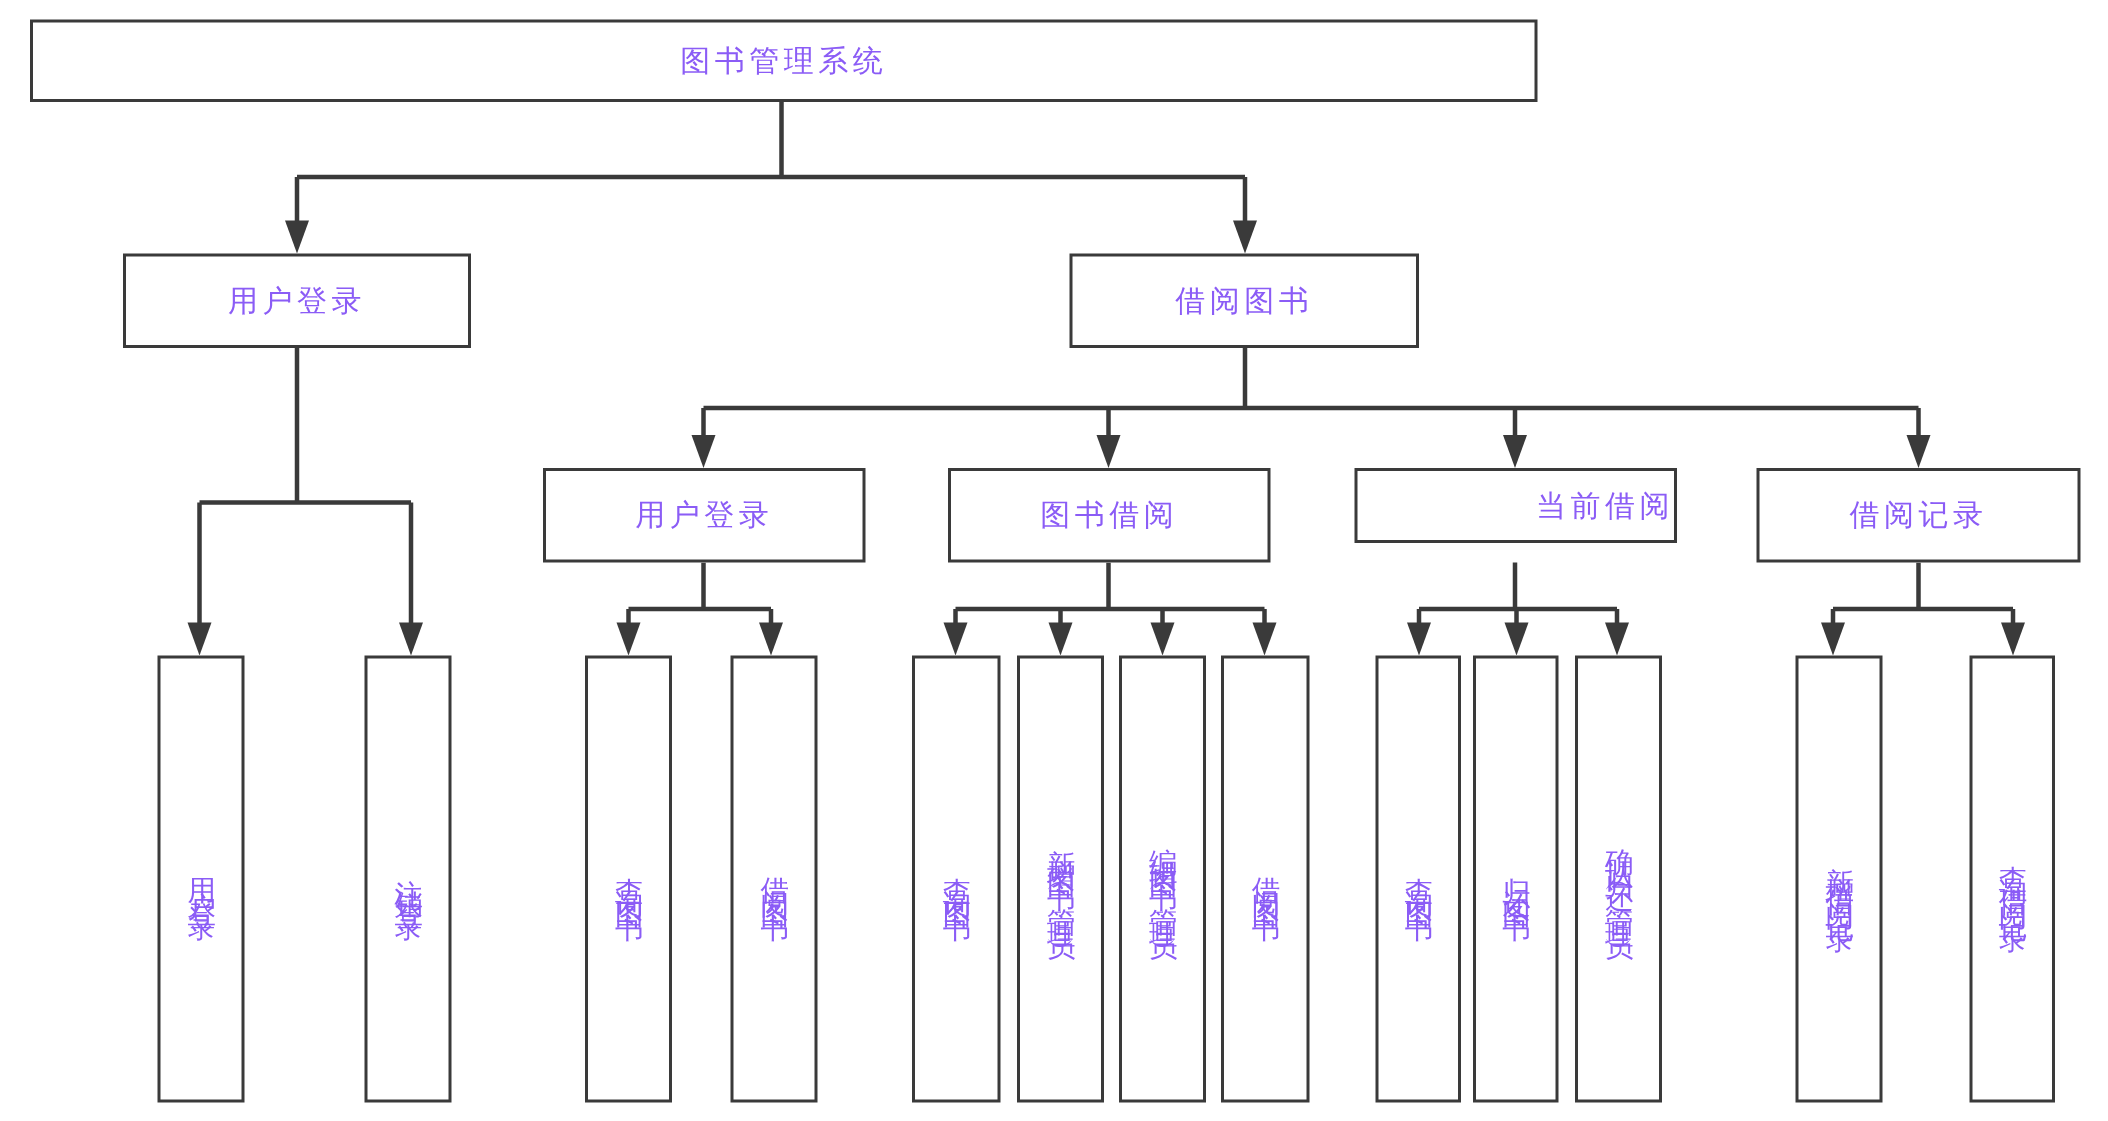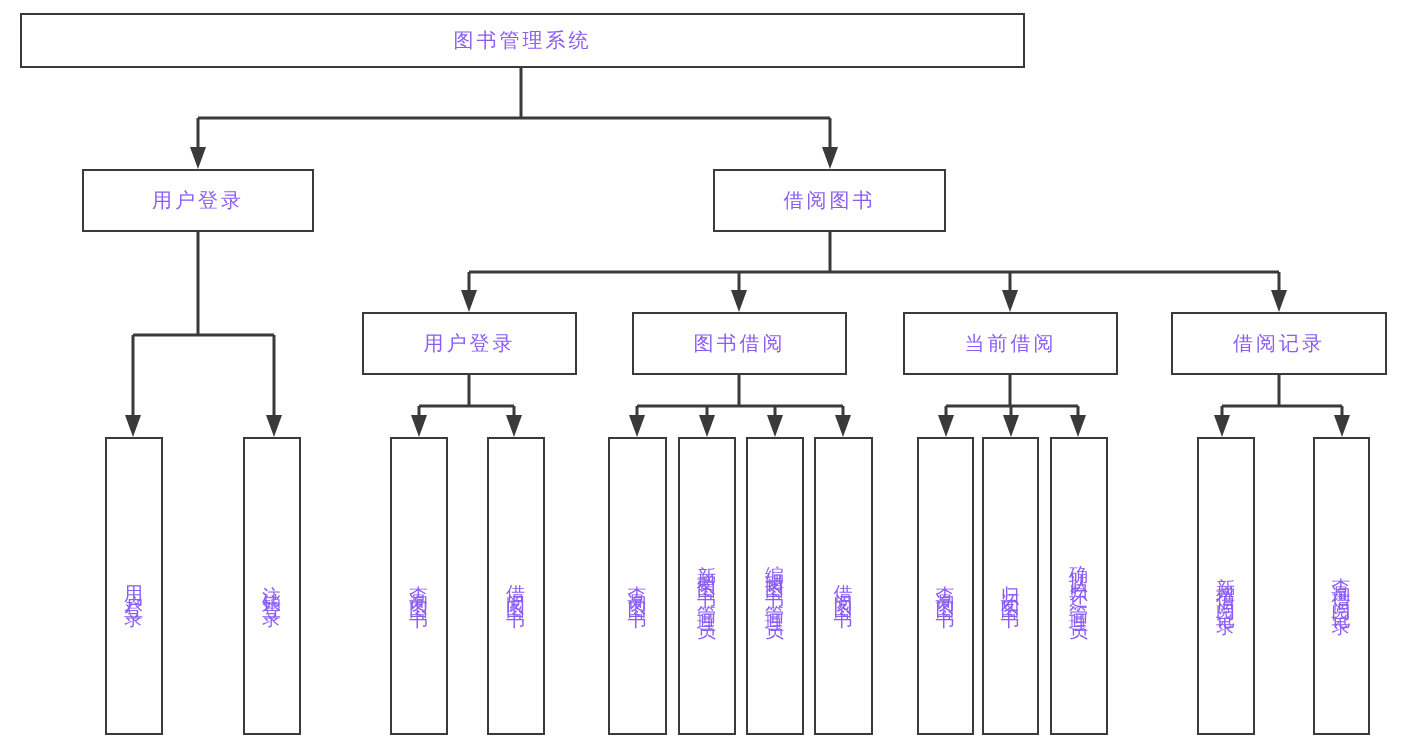--- a/index.html
+++ b/index.html
@@ -102,21 +102,21 @@
   <div class="box hbox" style="left:713px; top:169px; width:233px; height:63px;">
     <span>借阅图书</span>
   </div>
 
   <div class="box hbox" style="left:362px; top:312px; width:215px; height:63px;">
     <span>用户登录</span>
   </div>
   <div class="box hbox" style="left:632px; top:312px; width:215px; height:63px;">
     <span>图书借阅</span>
   </div>
-  <div class="box hbox" style="left:903px; top:312px; width:215px; height:63px;">
+  <div class="box hbox" style="left:903px; top:312px; width:215px; height:50px;justify-content:flex-end;">
     <span>当前借阅</span>
   </div>
   <div class="box hbox" style="left:1171px; top:312px; width:216px; height:63px;">
     <span>借阅记录</span>
   </div>
 
   <div class="box vbox" style="left:105px; top:437px; width:58px; height:298px;">
     <span>用户登录</span>
   </div>
   <div class="box vbox" style="left:243px; top:437px; width:58px; height:298px;">

